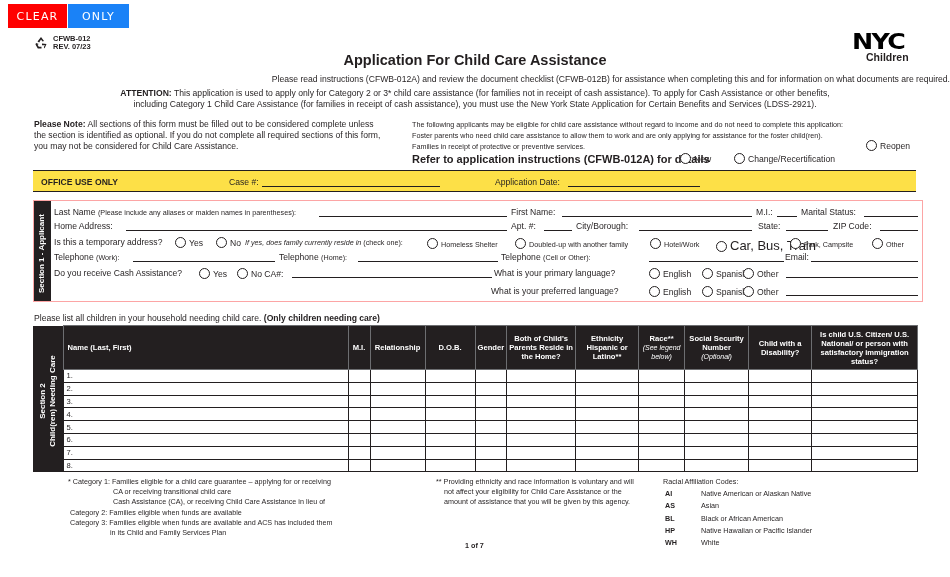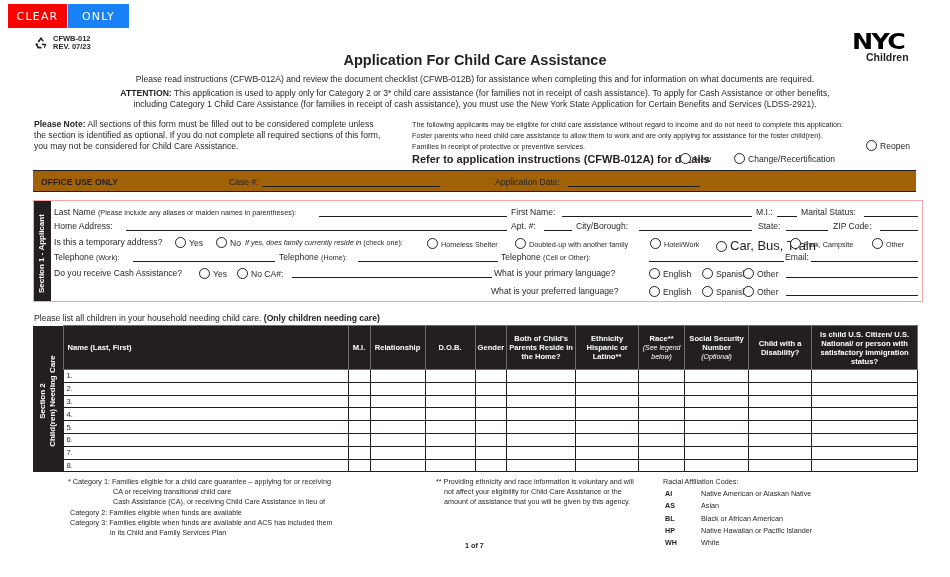--- a/index.html
+++ b/index.html
@@ -15,21 +15,21 @@
   .logo { left: 852px; top: 32px; width: 64px; }
   .logo .nyc { font-family: "DejaVu Sans", sans-serif; font-weight: 900; font-size: 22px; line-height: 20px; letter-spacing: -1.5px; color: #000; transform: scaleX(1.15); transform-origin: left; }
   .logo .children { font-weight: bold; font-size: 10.5px; margin-left: 14px; line-height: 11px; }
   .intro { left: 0; width: 950px; text-align: center; font-size: 8.6px; line-height: 11px; }
   .note { left: 34px; top: 119px; width: 350px; font-size: 8.6px; line-height: 11px; }
   .elig { left: 412px; top: 119px; width: 510px; font-size: 7.2px; line-height: 11px; }
   .refer { left: 412px; top: 153px; font-size: 11px; font-weight: bold; }
   .radio { display: inline-block; width: 11px; height: 11px; border: 1.2px solid #231f20; border-radius: 50%; vertical-align: -2px; cursor: pointer; background: #fff; }
   .opt { position: absolute; font-size: 8.6px; white-space: nowrap; }
   .opt .radio { margin-right: 3px; }
-  .office { left: 33px; top: 170px; width: 883px; height: 22px; background: #a16207; border-top: 1px solid #231f20; border-bottom: 1px solid #231f20; }
+  .office { left: 33px; top: 170px; width: 883px; height: 22px; background: #fde047; border-top: 1px solid #231f20; border-bottom: 1px solid #231f20; }
   .office .lbl { position: absolute; top: 6px; font-size: 8.6px; }
   .line { position: absolute; border-bottom: 1px solid #231f20; height: 10px; }
   .sec1 { left: 33px; top: 200px; width: 890px; height: 102px; border: 1px solid #fca5a5; }
   .sec-tab { position: absolute; left: 0; top: 0; width: 17px; height: 100%; background: #231f20; }
   .sec-tab span { position: absolute; color: #fff; font-weight: bold; font-size: 8px; white-space: nowrap; transform: rotate(-90deg); transform-origin: left top; }
   .fld { position: absolute; font-size: 8.6px; white-space: nowrap; }
   .fld small { font-size: 7.2px; }
   .tabletitle { left: 34px; top: 313px; font-size: 8.6px; }
   .tbl { position: absolute; left: 33px; top: 325px; border-collapse: collapse; }
   .tbl th { background: #231f20; color: #fff; font-size: 7.6px; font-weight: bold; border: 1px solid #6d6e71; height: 44px; text-align: center; line-height: 9px; padding: 0 2px; }
@@ -55,21 +55,21 @@
 <div class="abs formid">
   <div>CFWB-012</div>
   <div>REV. 07/23</div>
 </div>
 <div class="abs title">Application For Child Care Assistance</div>
 <div class="abs logo">
   <div class="nyc">NYC</div>
   <div class="children">Children</div>
 </div>
 
-<div class="abs intro" style="top:74px;">Please read instructions (CFWB-012A) and review the document checklist (CFWB-012B) for assistance when completing this and for information on what documents are required.</div>
+<div class="abs intro" style="top:74px;text-align:right;">Please read instructions (CFWB-012A) and review the document checklist (CFWB-012B) for assistance when completing this and for information on what documents are required.</div>
 <div class="abs intro" style="top:88px;">
   <b>ATTENTION:</b><span> This application is used to apply only for Category 2 or 3* child care assistance (for families not in receipt of cash assistance). To apply for Cash Assistance or other benefits,</span><br>
   <span>including Category 1 Child Care Assistance (for families in receipt of cash assistance), you must use the New York State Application for Certain Benefits and Services (LDSS-2921).</span>
 </div>
 
 <div class="abs note">
   <b>Please Note:</b><span> All sections of this form must be filled out to be considered complete unless the section is identified as optional. If you do not complete all required sections of this form, you may not be considered for Child Care Assistance.</span>
 </div>
 
 <div class="abs elig">

